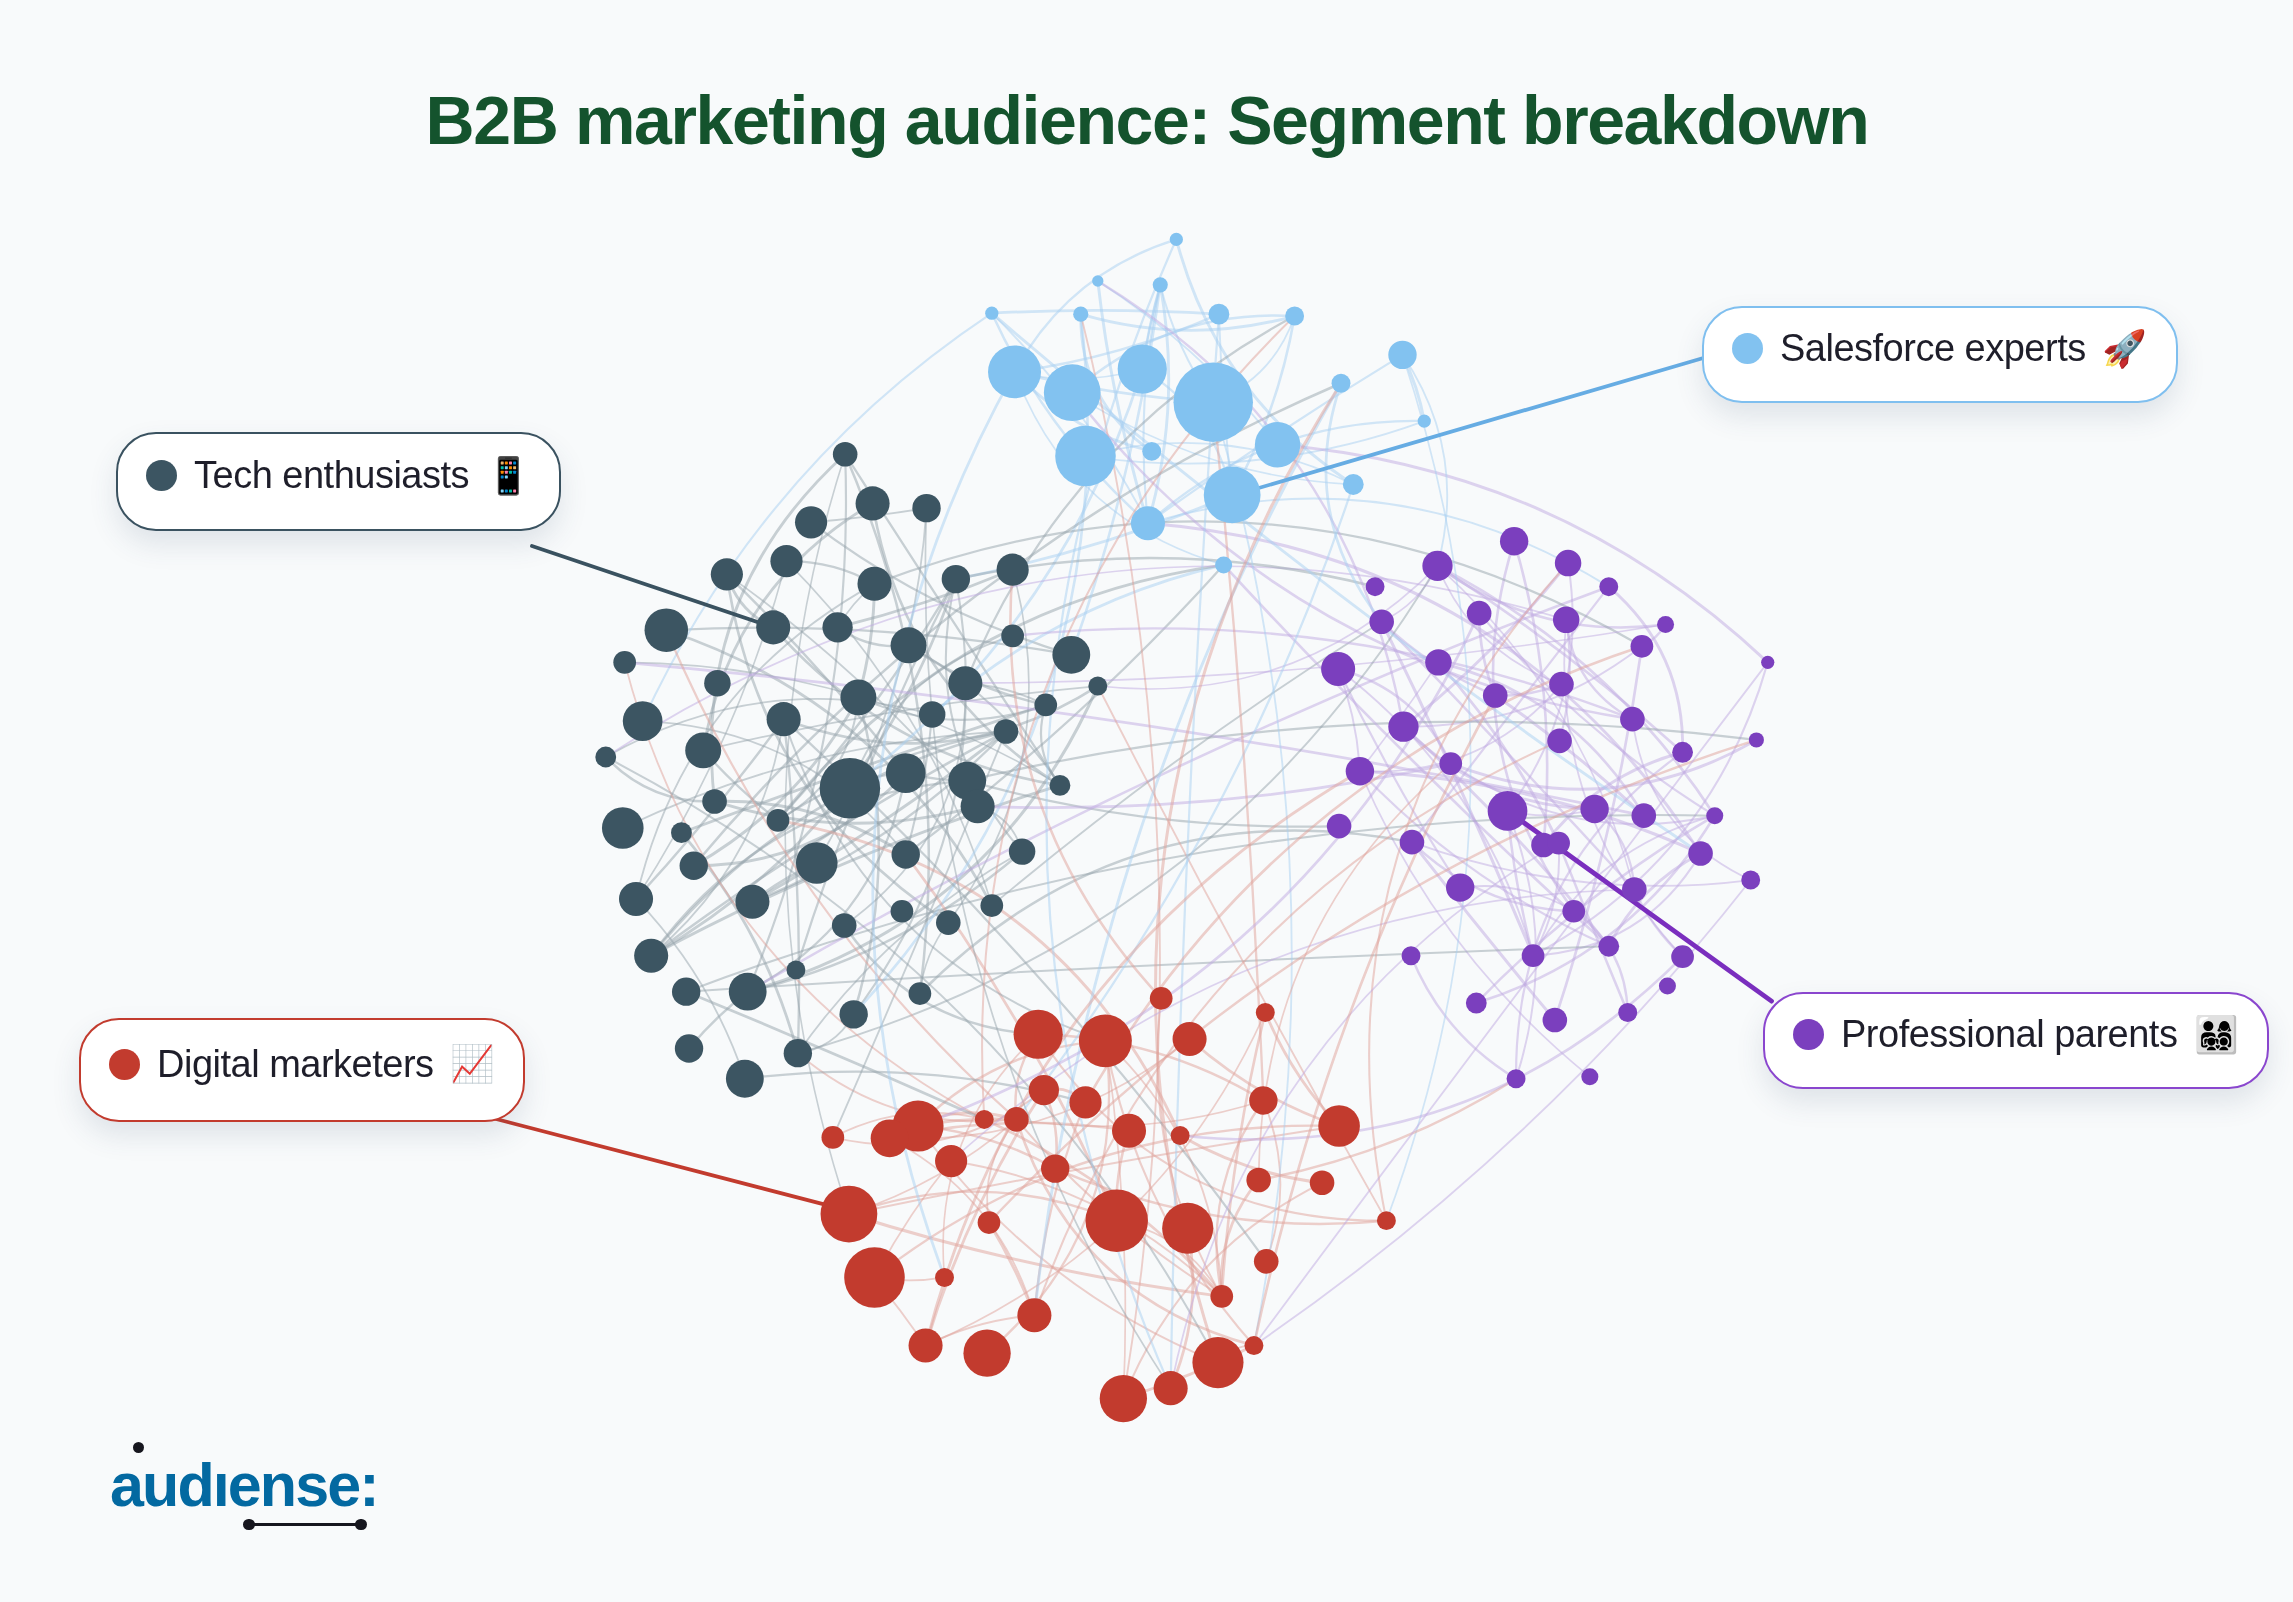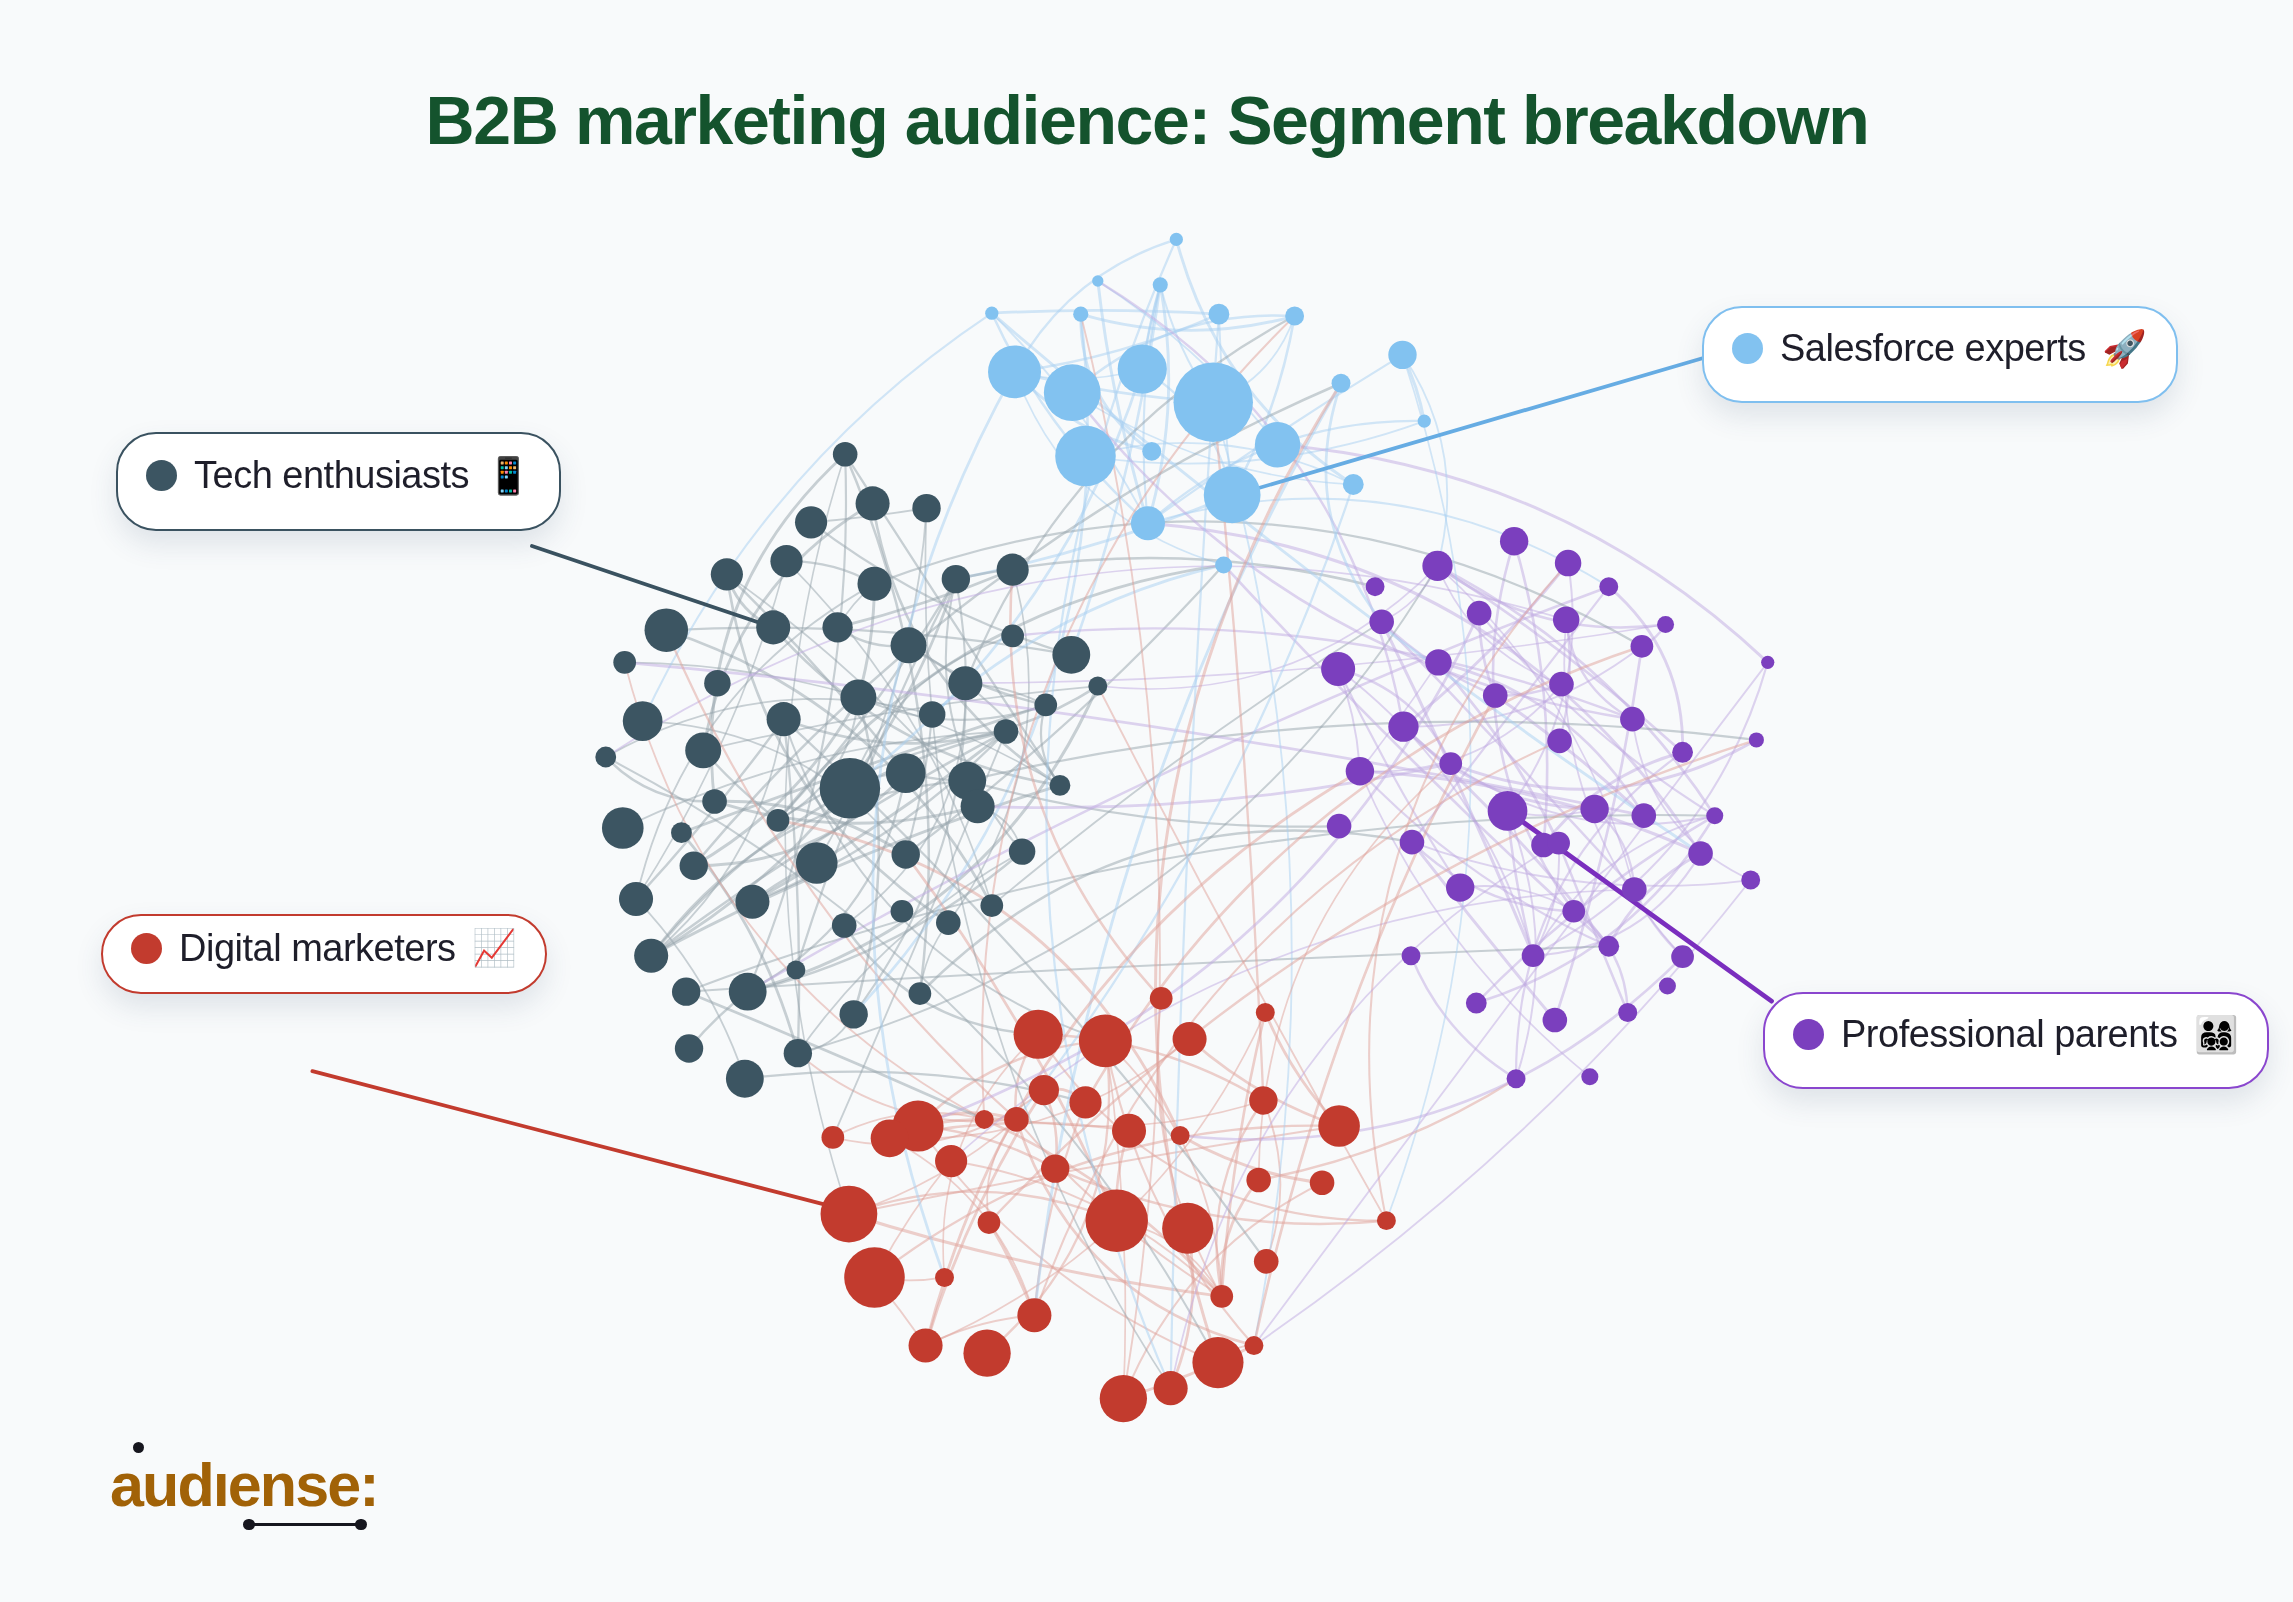--- a/index.html
+++ b/index.html
@@ -18,21 +18,21 @@
   .pill{
     position:absolute;display:flex;align-items:center;
     padding:0 28px 12px 28px;gap:17px;box-sizing:border-box;
     background:#ffffff;border:2.4px solid #888;border-radius:40px;
     box-shadow:0 13.2px 28px rgba(55,75,105,0.13);
     white-space:nowrap;
   }
   .pill .dot{width:31px;height:31px;border-radius:50%;background:#888;flex:0 0 auto;}
   .pill .pill-label{font-size:38px;color:#1E1E2A;letter-spacing:-0.5px;}
   .pill .pill-emoji{font-size:36px;line-height:1;}
-  .logo{position:absolute;left:110px;top:1442px;width:397px;height:104px;color:#a16207;}
+  .logo{position:absolute;left:110px;top:1442px;width:397px;height:104px;color:#0369a1;}
   .logo-adot{position:absolute;left:23px;top:0;width:11.4px;height:11.4px;border-radius:50%;background:#16161E;}
   .logo-text{position:absolute;left:0;top:13.2px;font-size:61px;font-weight:700;letter-spacing:-1.9px;line-height:1;}
   .logo-underline{position:absolute;left:140px;top:81px;width:110px;height:2.8px;background:#16161E;}
   .logo-underline::before,.logo-underline::after{
     content:"";position:absolute;top:-4.3px;width:11.4px;height:11.4px;border-radius:50%;background:#16161E;
   }
   .logo-underline::before{left:-6.6px;}
   .logo-underline::after{right:-6.6px;}
 </style>
 </head>
@@ -521,21 +521,21 @@
     <span class="pill-label">Salesforce experts</span>
     <span class="pill-emoji">🚀</span>
   </div>
 
   <div class="pill" style="left: 1763px; top: 992px; min-width: 458px; height: 97px; border-color: rgb(138, 70, 206);">
     <span class="dot" style="background: rgb(123, 63, 190);"></span>
     <span class="pill-label">Professional parents</span>
     <span class="pill-emoji">👨‍👩‍👧‍👦</span>
   </div>
 
-  <div class="pill" style="left: 79px; top: 914px; min-width: 441px; height: 80px; border-color: rgb(194, 59, 46); margin-left: 22px;">
+  <div class="pill" style="left: 79px; top: 1018px; min-width: 441px; height: 104px; border-color: rgb(194, 59, 46);">
     <span class="dot" style="background: rgb(194, 59, 46);"></span>
     <span class="pill-label">Digital marketers</span>
     <span class="pill-emoji">📈</span>
   </div>
 
   <div class="logo">
     <span class="logo-adot"></span>
     <span class="logo-text">audıense:</span>
     <span class="logo-underline"></span>
   </div>

